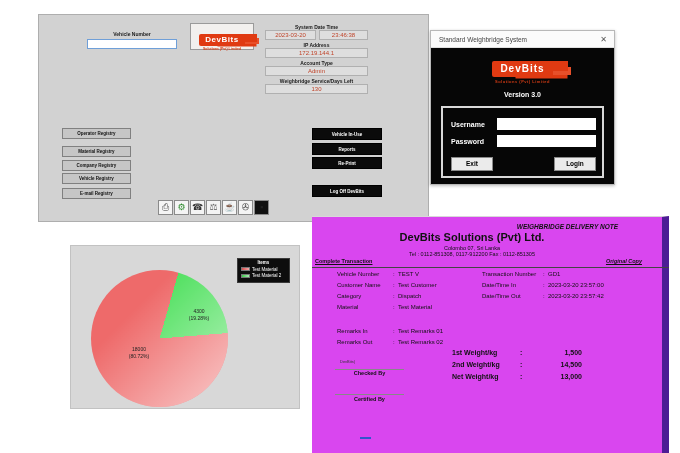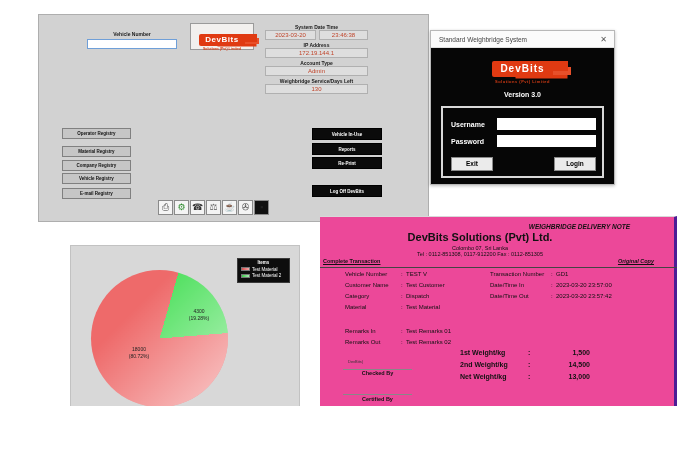--- a/index.html
+++ b/index.html
@@ -1,17 +1,17 @@
 <!DOCTYPE html>
 <html><head>
 <meta charset="utf-8">
 <style>
   * { margin:0; padding:0; box-sizing:border-box; }
   body { font-family:"Liberation Sans", sans-serif; background:#ffffff; }
-  .canvas { position:relative; width:680px; height:406px; background:#ffffff; overflow:hidden; }
+  .canvas { position:relative; width:680px; height:453px; background:#ffffff; overflow:hidden; }
   .abs { position:absolute; }
 
   
   .dash { left:38px; top:14px; width:391px; height:208px; background:#d2d2d2; border:1px solid #aeaeae; }
   .tiny-lbl { font-size:5px; font-weight:bold; color:#1a1a1a; text-align:center; }
   .veh-input { left:48px; top:24px; width:90px; height:10px; background:#fff; border:1px solid #6f9fd8; font-size:6px; padding:0 2px; }
   .logo-box { left:151px; top:8px; width:64px; height:27px; background:#f2f0ee; border:1px solid #9a9a9a; text-align:center; padding-top:4px; }
   .logo-chip { display:inline-block; background:#e03a12; color:#fff; font-weight:bold; font-size:8px; padding:1px 6px 2px 6px; border-radius:2px; letter-spacing:0.5px;
                box-shadow: 14px -2px 0 -2px #e03a12, 17px 1px 0 -3px #e8502a, 15px 4px 0 -3.5px #e03a12; }
   .logo-sub { font-size:3.5px; color:#d23b14; font-weight:bold; margin-top:1px; }
@@ -43,21 +43,21 @@
   .slice-lbl { width:56px; text-align:center; font-size:5px; color:#222; line-height:1.3; z-index:2; }
   .legend { left:166px; top:12px; width:53px; height:25px; background:#0d0d0d; border:1px solid #3a3a3a; padding:1px 3px; }
   .legend-title { color:#fff; font-size:4.5px; font-weight:bold; text-align:center; }
   .legend-row { display:flex; align-items:center; margin-top:1.5px; }
   .sw { width:9px; height:4px; margin-right:2px; border:0.5px solid #777; }
   .sw-red { background:linear-gradient(90deg,#d95050,#f0a8a8); }
   .sw-green { background:linear-gradient(90deg,#3ecb4e,#a8eeb0); }
   .legend-txt { color:#fff; font-size:4.5px; }
 
   
-  .note { left:320px; top:216px; width:357px; height:237px; background:#ec4899; border-top:1px solid #d8d8d8; border-right:3px solid #4c1d95; font-size:6px; color:#111; }
+  .note { left:312px; top:216px; width:357px; height:237px; background:#d946ef; border-top:1px solid #d8d8d8; border-right:7px solid #4c1d95; font-size:6px; color:#111; }
   .note-watermark { top:6px; right:44px; font-size:6.5px; font-weight:bold; font-style:italic; }
   .note-company { top:14px; left:0; width:320px; text-align:center; font-size:11px; font-weight:bold; }
   .note-address { top:28px; left:0; width:320px; text-align:center; font-size:5.5px; }
   .note-tel { top:34px; left:0; width:320px; text-align:center; font-size:5.5px; }
   .note-section { top:41px; left:3px; font-size:5.5px; font-weight:bold; text-decoration:underline; }
   .note-copy { top:41px; right:20px; font-size:5.5px; font-weight:bold; font-style:italic; text-decoration:underline; }
   .note-hr { top:50px; left:0; width:357px; border-top:1px solid #444; }
   .drow { left:0; width:357px; height:8px; font-size:6px; }
   .drow span { position:absolute; white-space:nowrap; }
   .l1 { left:25px; } .c1 { left:81px; } .v1 { left:86px; }

